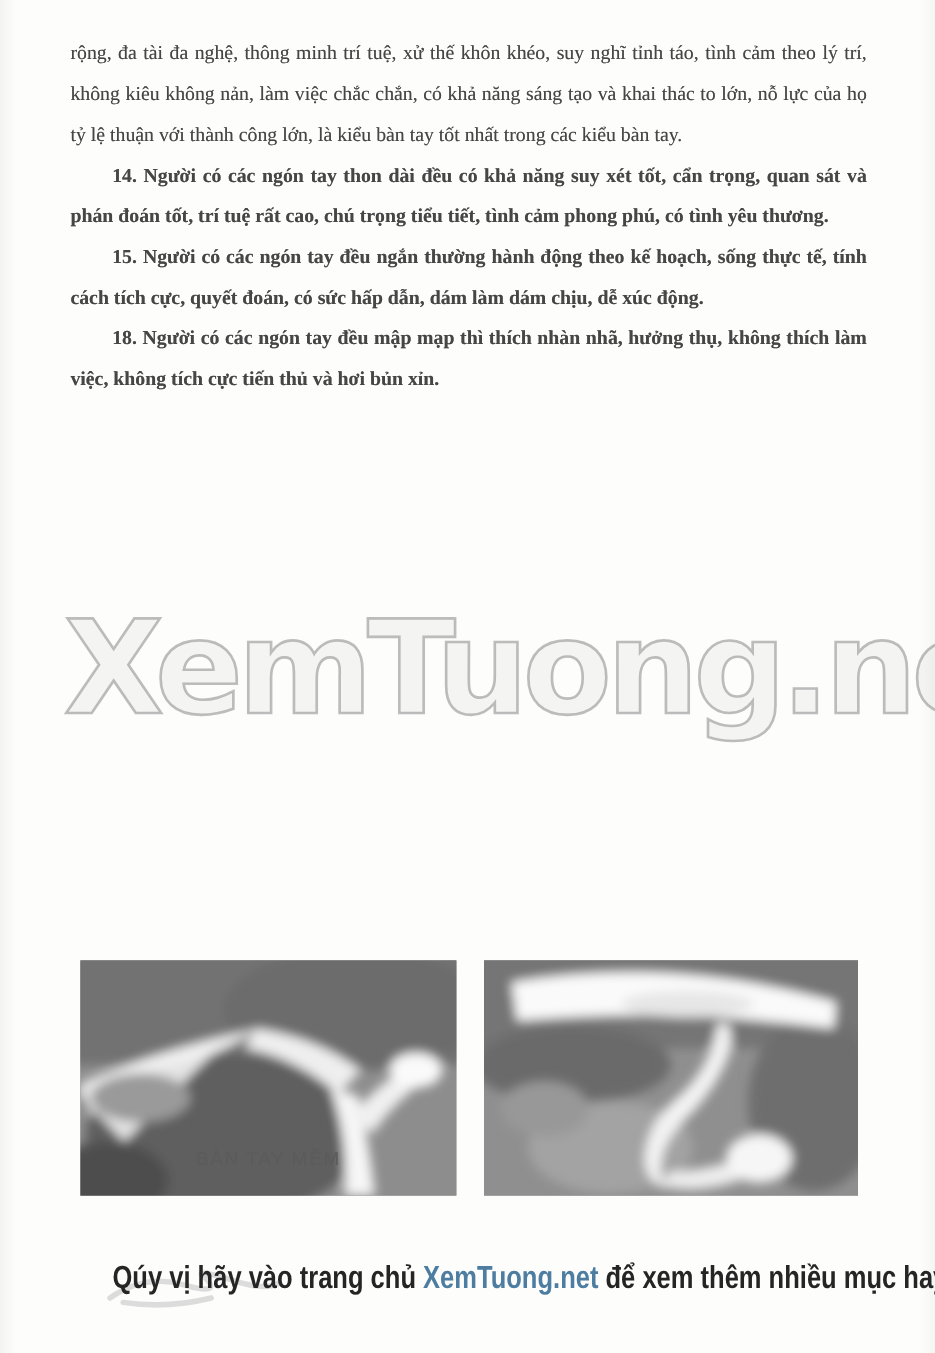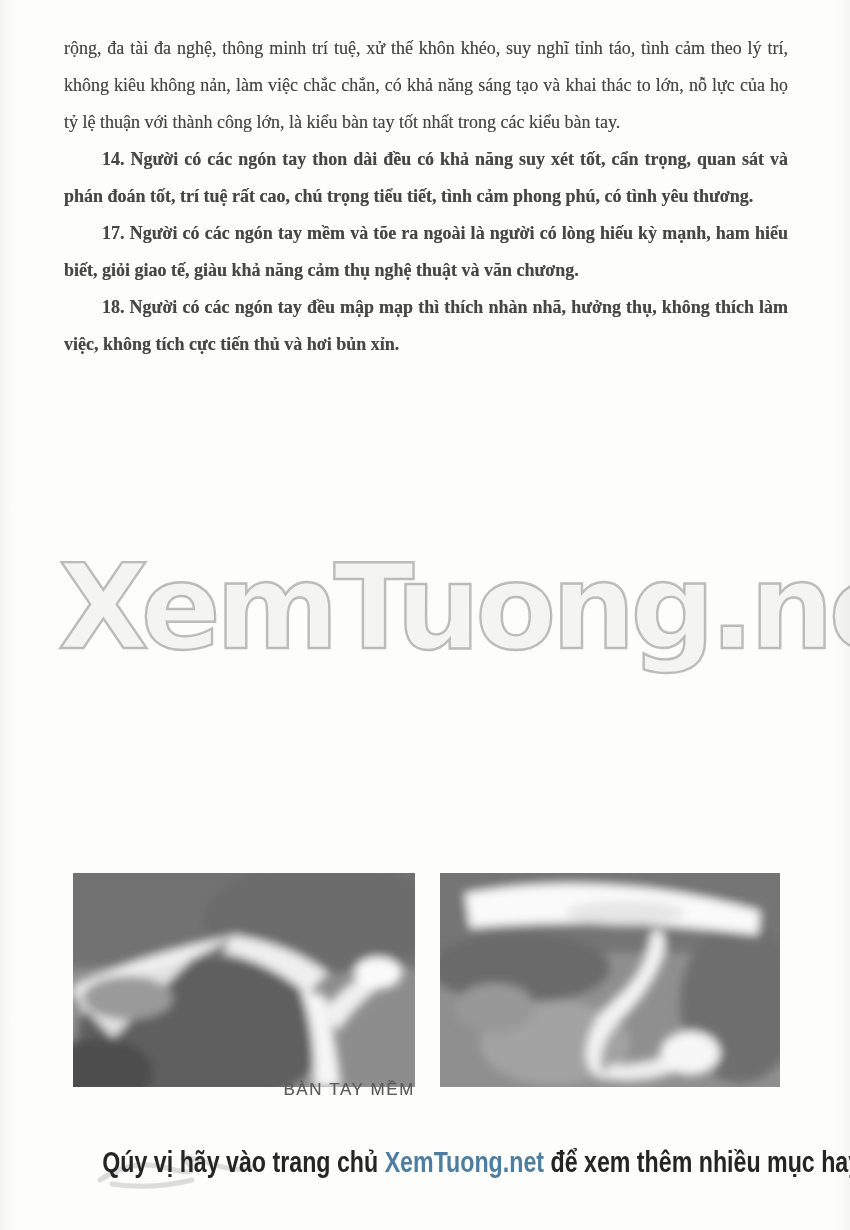--- a/index.html
+++ b/index.html
@@ -29,23 +29,23 @@
   }
   @supports not (-webkit-text-stroke:1px #000){
     .watermark{color:rgba(160,160,160,.4);}
   }
   
   .photo{position:absolute;top:873px;height:214px;background:#8b8b8b;overflow:hidden;}
   .photo svg{display:block;width:100%;height:100%;}
   .photo-left{left:73px;width:342px;}
   .photo-right{left:440px;width:340px;}
   .caption{
-    position:absolute;top:1080px;height:22px;
+    position:absolute;top:1044px;height:22px;
     font-family:"Liberation Sans",sans-serif;font-size:17px;letter-spacing:1.6px;
-    color:#5c5c5c;text-align:right;text-shadow:0 0 .5px rgba(90,90,90,.6);
+    color:#5c5c5c;text-align:center;text-shadow:0 0 .5px rgba(90,90,90,.6);
   }
   .caption-left{left:73px;width:342px;}
   .caption-right{left:440px;width:340px;}
   
   .footer{
     position:absolute;top:1146px;left:0;width:850px;text-align:center;
     font-family:"Liberation Sans",sans-serif;font-size:29px;font-weight:700;
     color:#252525;white-space:nowrap;
   }
   .footer .inner{display:inline-block;transform:scaleX(.8);transform-origin:center;}
@@ -53,21 +53,21 @@
   .smudge{position:absolute;top:1150px;left:92px;opacity:.45;pointer-events:none;}
 </style>
 </head>
 <body>
 
 <div class="scan-page">
 
   <div class="text-block">
     <p>rộng, đa tài đa nghệ, thông minh trí tuệ, xử thế khôn khéo, suy nghĩ tỉnh táo, tình cảm theo lý trí, không kiêu không nản, làm việc chắc chắn, có khả năng sáng tạo và khai thác to lớn, nỗ lực của họ tỷ lệ thuận với thành công lớn, là kiểu bàn tay tốt nhất trong các kiểu bàn tay.</p>
     <p class="indent">14. Người có các ngón tay thon dài đều có khả năng suy xét tốt, cẩn trọng, quan sát và phán đoán tốt, trí tuệ rất cao, chú trọng tiểu tiết, tình cảm phong phú, có tình yêu thương.</p>
-    <p class="indent">17. Người có các ngón tay mềm và tõe ra ngoài là người có lòng hiếu kỳ mạnh, ham hiểu biết, giỏi giao tế, giàu khả năng cảm thụ nghệ thuật và văn chương.</p>
+    <p class="indent">15. Người có các ngón tay đều ngắn thường hành động theo kế hoạch, sống thực tế, tính cách tích cực, quyết đoán, có sức hấp dẫn, dám làm dám chịu, dễ xúc động.</p>
     <p class="indent">18. Người có các ngón tay đều mập mạp thì thích nhàn nhã, hưởng thụ, không thích làm việc, không tích cực tiến thủ và hơi bủn xỉn.</p>
   </div>
 
   <div class="watermark">XemTuong.net</div>
 
   <div class="photo photo-left">
     <svg viewBox="0 0 342 214" preserveAspectRatio="none">
       <defs>
           <filter id="b1" x="-20%" y="-20%" width="140%" height="140%">
             <feGaussianBlur stdDeviation="5"></feGaussianBlur>

